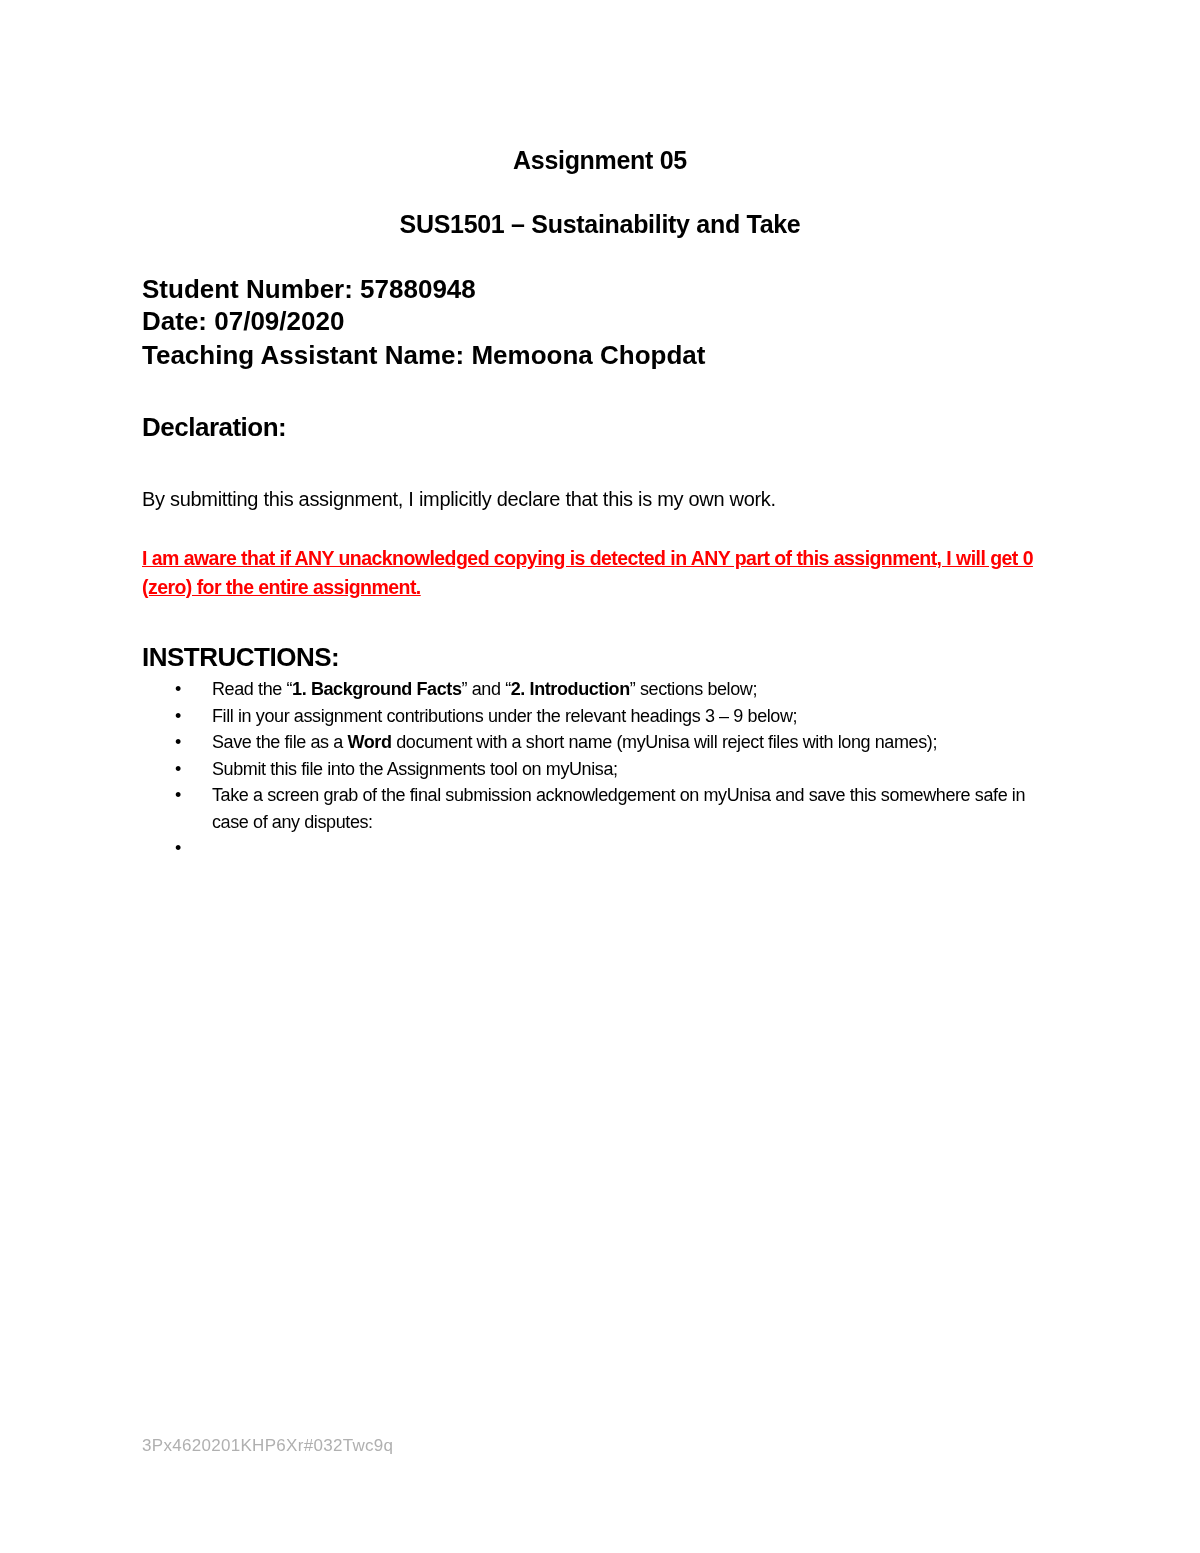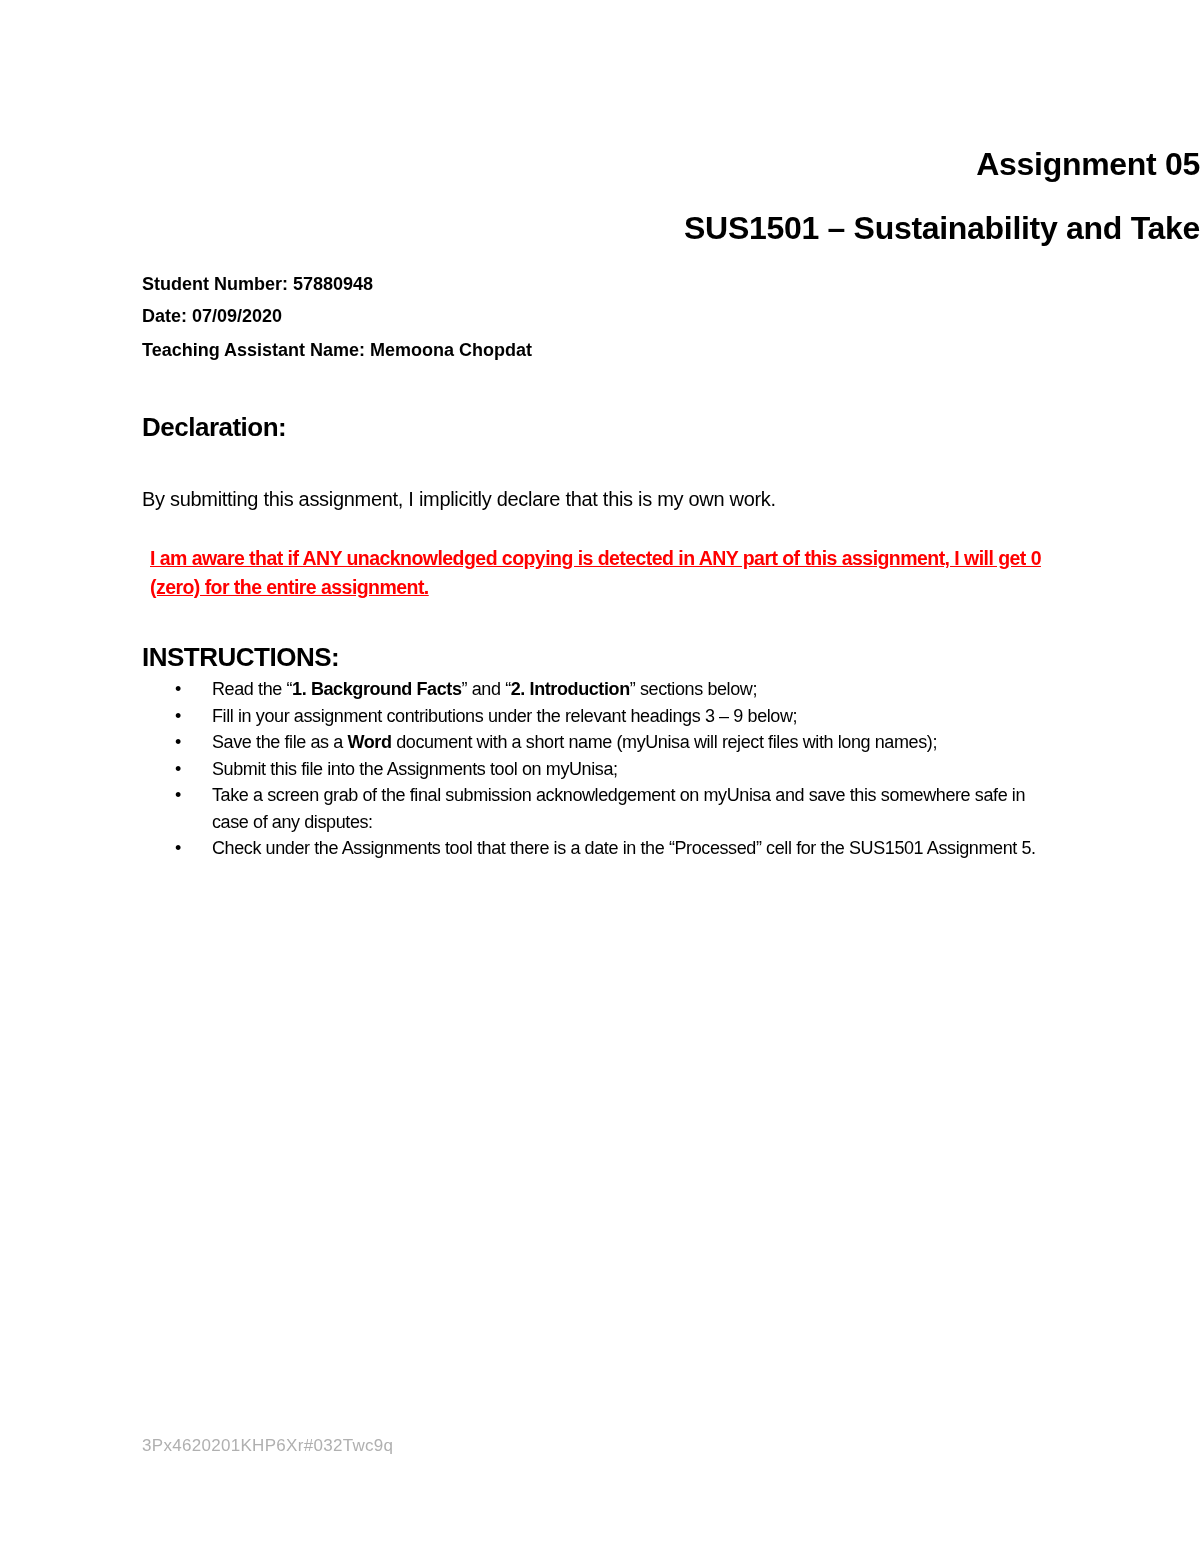--- a/index.html
+++ b/index.html
@@ -2,42 +2,42 @@
 <html><head>
   <meta charset="utf-8">
   <style>
     html, body { margin: 0; padding: 0; background: #ffffff; }
     body {
       width: 1200px; height: 1553px; position: relative; overflow: hidden;
       font-family: "Liberation Sans", "DejaVu Sans", sans-serif; color: #000;
     }
     .page { position: absolute; left: 0; top: 0; width: 1200px; height: 1553px; }
     .title {
-      position: absolute; left: 0; width: 1200px; text-align: right;
-      font-weight: bold; font-size: 32px; letter-spacing: -0.3px;
+      position: absolute; left: 0; width: 1200px; text-align: center;
+      font-weight: bold; font-size: 25px; letter-spacing: -0.3px;
     }
     .t1 { top: 146px; }
     .t2 { top: 210px; }
     .meta {
-      position: absolute; left: 142px; font-weight: bold; font-size: 18px;
+      position: absolute; left: 142px; font-weight: bold; font-size: 26px;
     }
     .m1 { top: 274px; }
     .m2 { top: 306px; }
     .m3 { top: 340px; }
     .decl-head {
       position: absolute; left: 142px; top: 412px;
       font-weight: bold; font-size: 26px; letter-spacing: -0.5px;
     }
     .decl-text {
       position: absolute; left: 142px; top: 488px; font-size: 20px; letter-spacing: -0.3px;
     }
     .warning {
       position: absolute; left: 142px; top: 544px; width: 920px;
       color: #ff0000; font-weight: bold; font-size: 19.5px; line-height: 29px;
-      text-decoration: underline; letter-spacing: -0.55px; margin-left: 8px;
+      text-decoration: underline; letter-spacing: -0.55px;
     }
     .instr-head {
       position: absolute; left: 142px; top: 642px;
       font-weight: bold; font-size: 26px; letter-spacing: -0.5px; text-align: center;
     }
     .instr-list {
       position: absolute; left: 142px; top: 676px; width: 920px;
       list-style: none; margin: 0; padding: 0;
       font-size: 18px; line-height: 26.5px; letter-spacing: -0.4px;
     }
@@ -84,18 +84,17 @@
     <li>
       <span class="bullet">•</span>
       <span>Submit this file into the Assignments tool on myUnisa;</span>
     </li>
     <li>
       <span class="bullet">•</span>
       <span>Take a screen grab of the final submission acknowledgement on myUnisa and save this somewhere safe in case of any disputes:</span>
     </li>
     <li>
       <span class="bullet">•</span>
-      <span>Check under the Assignments tool that there is a date in the “Processed” cell for the SUS1501 Assignment 5.</span>
     </li>
   </ul>
 
   <div class="watermark">3Px4620201KHP6Xr#032Twc9q</div>
 </div>
 
 </body></html>

